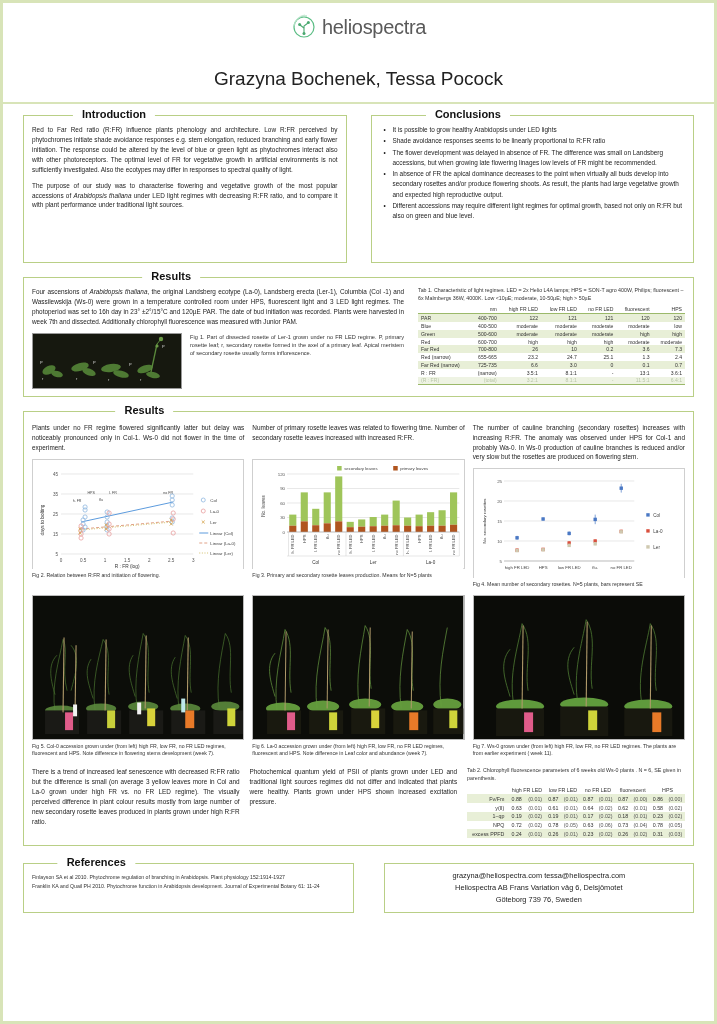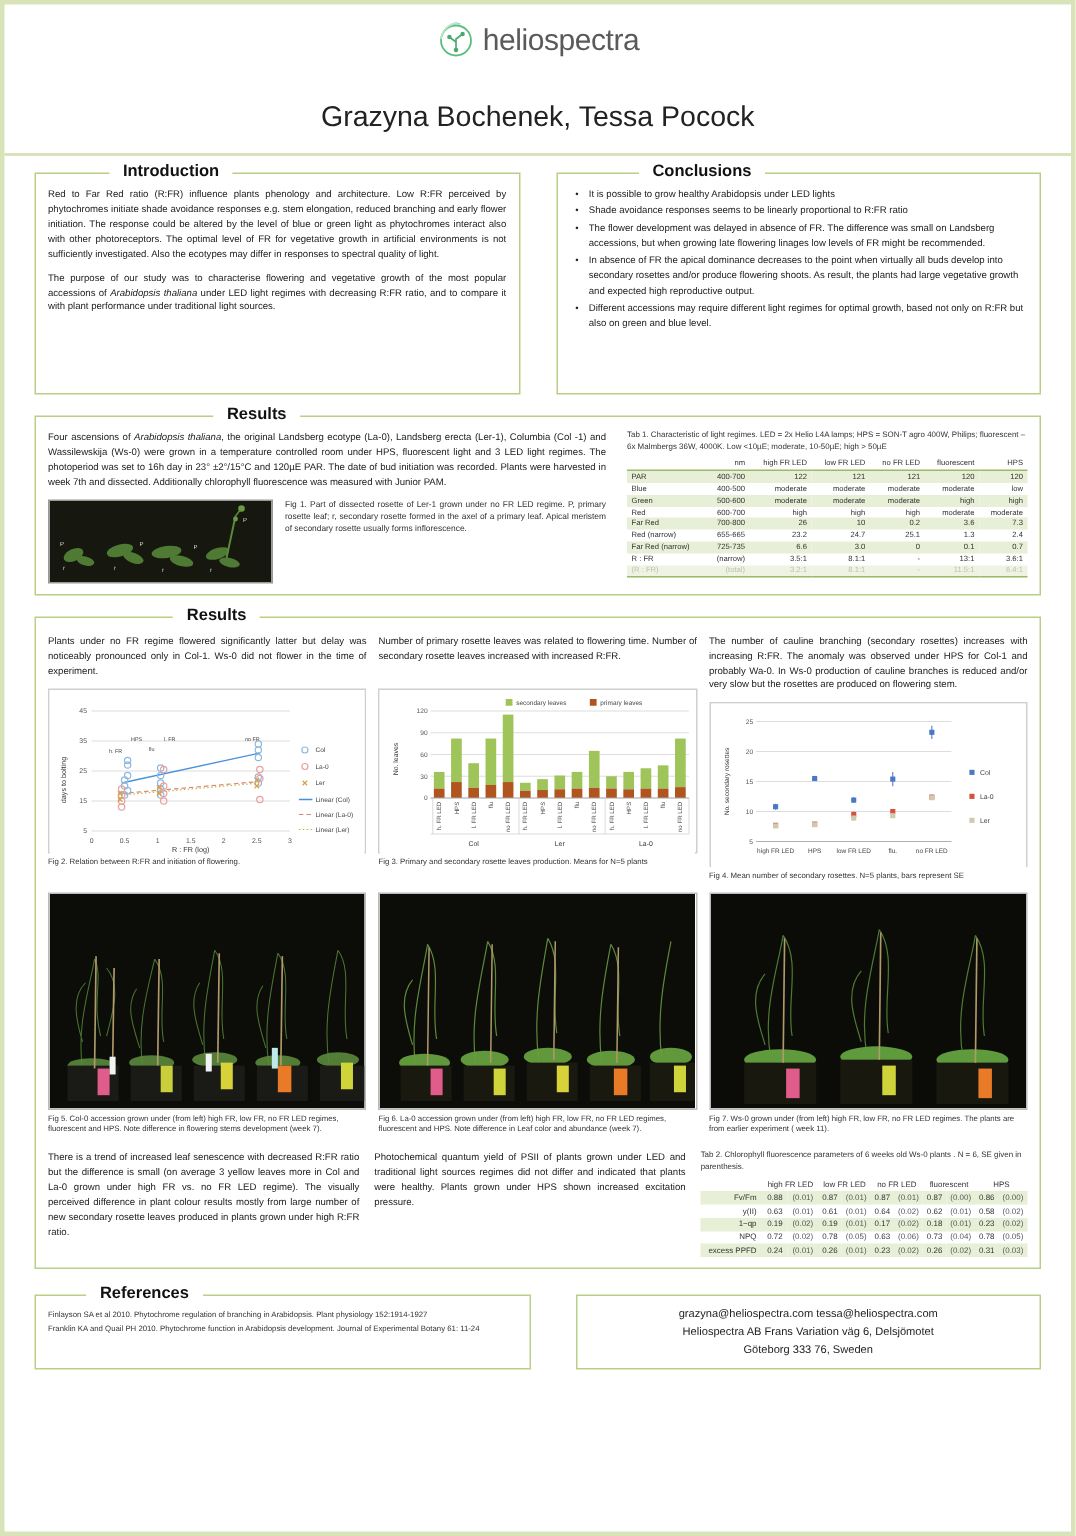--- a/index.html
+++ b/index.html
@@ -780,17 +780,17 @@
 
   <div class="ref-wrap">
     <div class="box ref-box">
       <div class="box-title tl" style="left:22%">References</div>
       <div class="refline">Finlayson SA et al 2010. Phytochrome regulation of branching in Arabidopsis. Plant physiology 152:1914-1927</div>
       <div class="refline">Franklin KA and Quail PH 2010. Phytochrome function in Arabidopsis development. Journal of Experimental Botany 61: 11-24</div>
     </div>
     <div class="contact-box">
       <div class="contactline">grazyna@heliospectra.com  tessa@heliospectra.com</div>
       <div class="contactline">Heliospectra AB Frans Variation väg 6, Delsjömotet</div>
-      <div class="contactline">Göteborg 333 76, Sweden</div>
+      <div class="contactline">Göteborg 739 76, Sweden</div>
     </div>
   </div>
 
 </div>
 
 </body></html>

